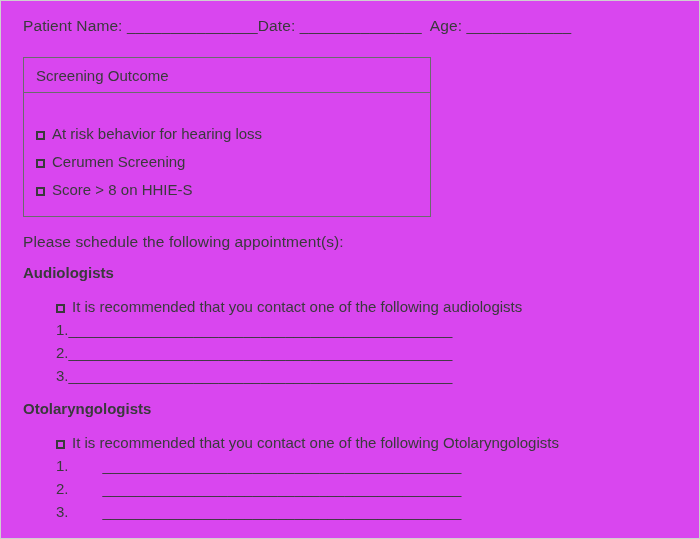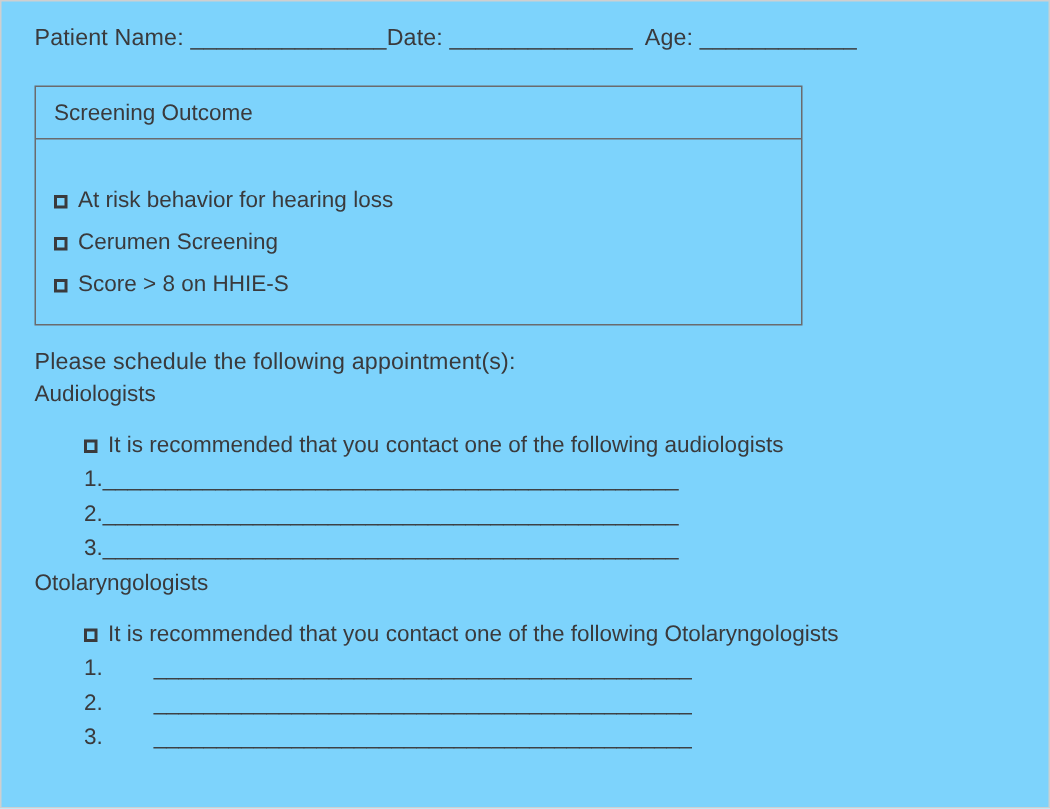--- a/index.html
+++ b/index.html
@@ -1,40 +1,40 @@
 <!DOCTYPE html>
 <html><head>
 <meta charset="utf-8">
 <style>
   * { box-sizing: border-box; }
   html, body { margin: 0; padding: 0; background: #ffffff; }
   .page {
     position: relative;
     width: 700px;
     height: 539px;
-    background: #7dd3fc;
+    background: #d946ef;
     border: 1px solid #cfcfcf;
     color: #3a3a3c;
     font-family: "Liberation Sans", "DejaVu Sans", sans-serif;
     font-size: 15px;
     padding: 16px 22px 0 22px;
     overflow: hidden;
   }
   .header-row {
     white-space: nowrap;
     font-size: 15.5px;
     letter-spacing: 0.1px;
   }
   .header-row .lbl { font-weight: 500; }
   .blank { white-space: nowrap; }
   .age-label { margin-left: 8px; }
 
   .outcome-box {
     margin-top: 22px;
-    width: 512px;
+    width: 408px;
     border: 1px solid #6a6b6d;
   }
   .box-title { padding: 9px 12px 8px 12px; }
   .box-options {
     border-top: 1px solid #6a6b6d;
     padding: 32px 12px 12px 12px;
   }
   .option-row { margin-bottom: 11px; line-height: 17px; white-space: nowrap; }
   .option-row:last-child { margin-bottom: 6px; }
 
@@ -48,21 +48,21 @@
     background: transparent;
     cursor: pointer;
   }
 
   .schedule-heading {
     margin-top: 16px;
     font-weight: normal;
     font-size: 15.5px;
     letter-spacing: 0.1px;
   }
-  .section-title { margin-top: 3px; }
+  .section-title { margin-top: 13px; font-weight: bold; }
 
   .rec-row { margin-top: 17px; margin-left: 33px; white-space: nowrap; }
 
   .num-lines { margin-left: 33px; margin-top: 3px; }
   .num-line { line-height: 23px; white-space: nowrap; }
   .num-line .num { display: inline-block; }
   .num-line .num-gap { display: inline-block; width: 34px; }
 </style>
 </head>
 <body>

